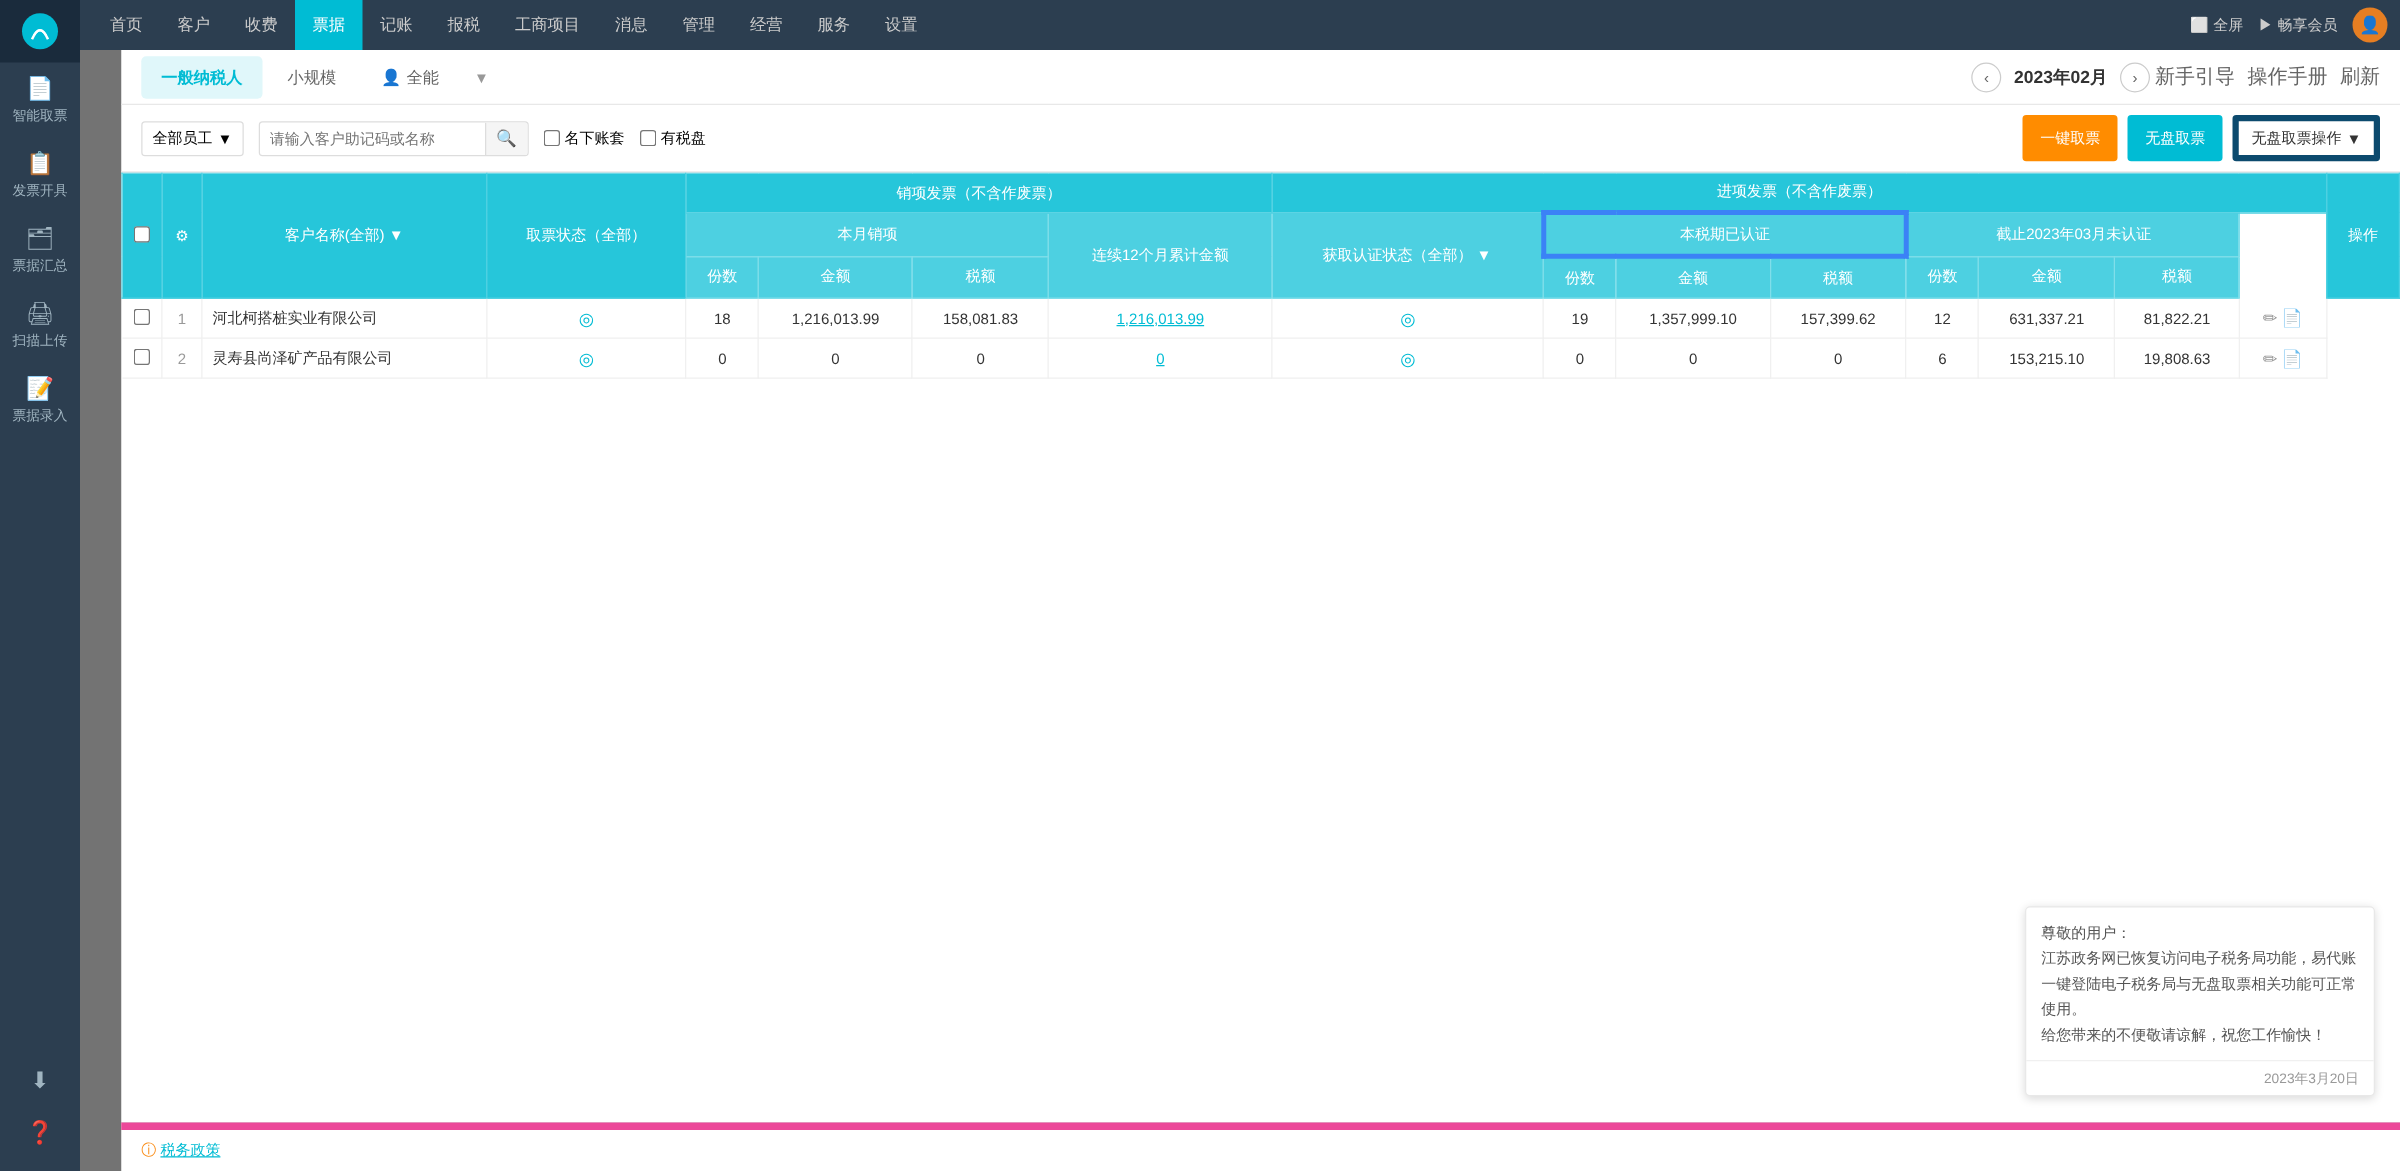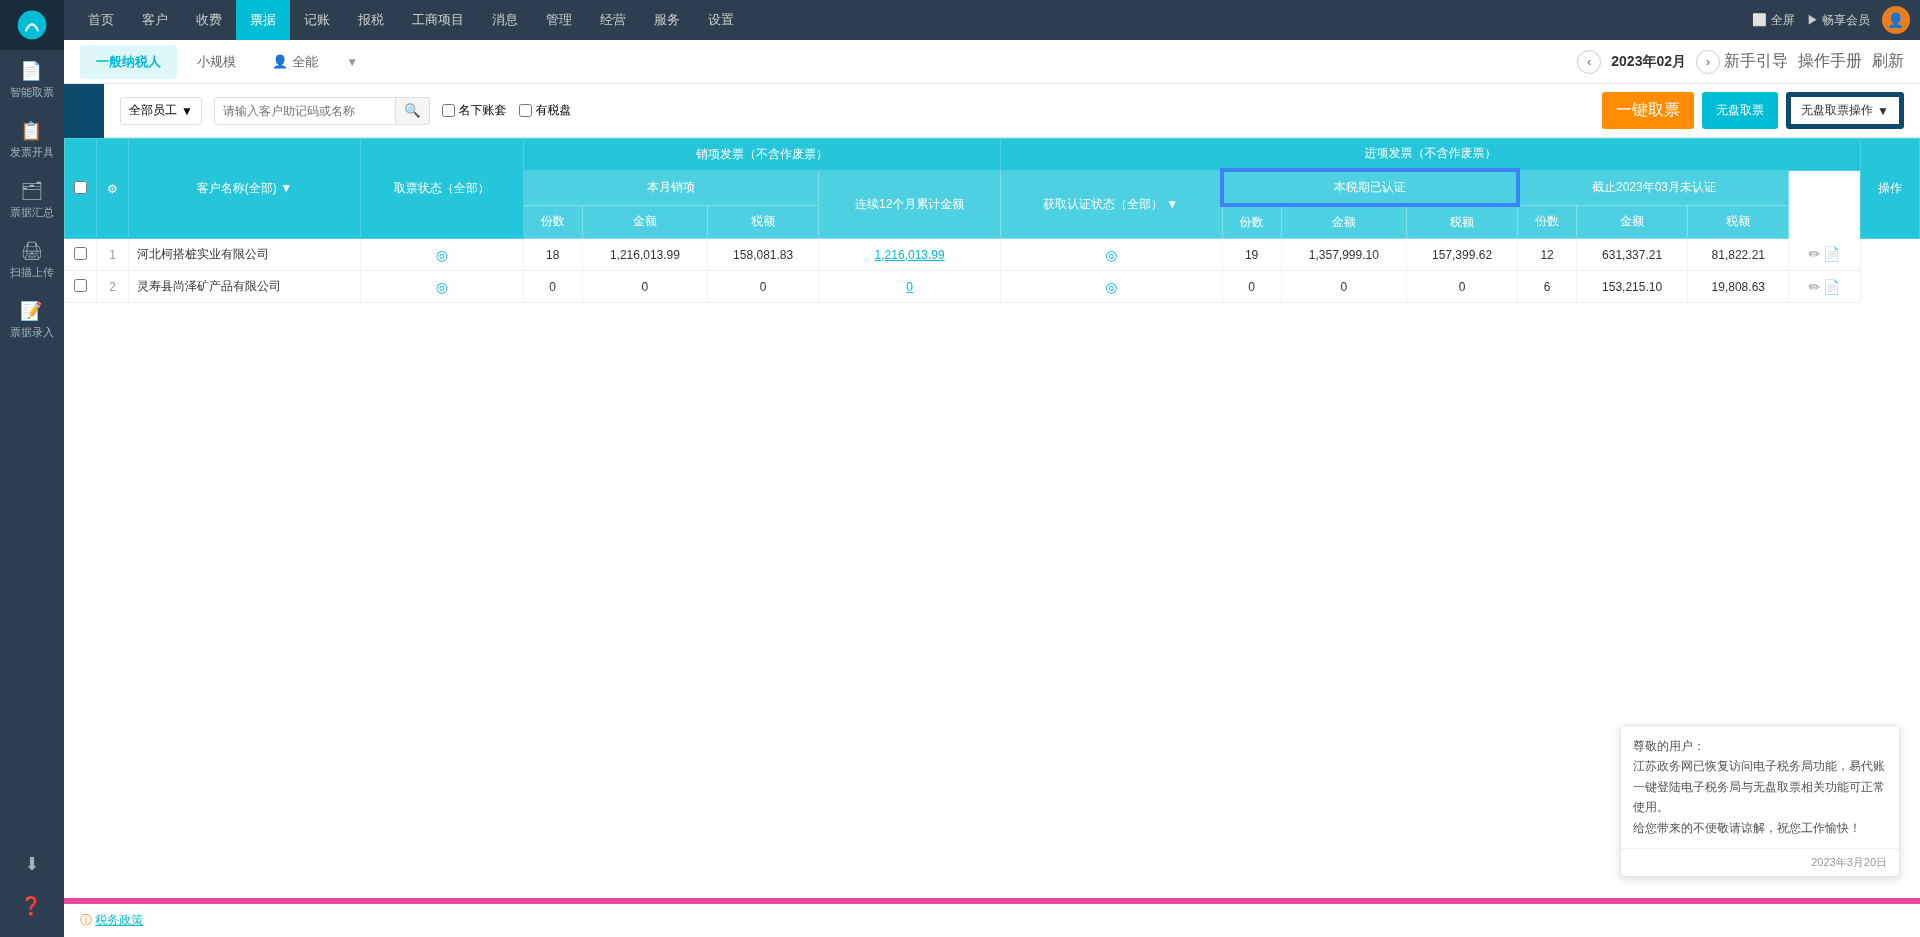--- a/index.html
+++ b/index.html
@@ -80,24 +80,25 @@
       gap: 12px;
       color: #ccc;
       font-size: 12px;
     }
     .top-nav-right span { cursor: pointer; }
     .avatar { width: 28px; height: 28px; border-radius: 50%; background: #e67e22; display: flex; align-items: center; justify-content: center; color: white; font-size: 14px; cursor: pointer; }
 
     
     .content {
       flex: 1;
-      background: #0c4a6e;
+      background: #737373;
       overflow: hidden;
       display: flex;
       flex-direction: column;
+      padding-left: 33px;
     }
 
     
     .tab-bar {
       background: #fff;
       display: flex;
       align-items: center;
       padding: 0 16px;
       height: 44px;
       border-bottom: 1px solid #e8e8e8;
@@ -149,21 +150,20 @@
     .nav-right-buttons span { cursor: pointer; }
 
     
     .filter-bar {
       background: #fff;
       padding: 8px 16px;
       display: flex;
       align-items: center;
       gap: 12px;
       border-bottom: 1px solid #e8e8e8;
-      margin-left: 40px;
     }
     .filter-select {
       border: 1px solid #ddd;
       border-radius: 3px;
       padding: 4px 8px;
       font-size: 12px;
       display: flex;
       align-items: center;
       gap: 4px;
       cursor: pointer;
@@ -207,21 +207,21 @@
       display: flex;
       gap: 8px;
     }
     .btn-orange {
       background: #ff8c00;
       color: #fff;
       border: none;
       border-radius: 3px;
       padding: 5px 14px;
       cursor: pointer;
-      font-size: 16px;
+      font-size: 12px;
     }
     .btn-teal {
       background: #00bcd4;
       color: #fff;
       border: none;
       border-radius: 3px;
       padding: 5px 14px;
       cursor: pointer;
       font-size: 12px;
     }

